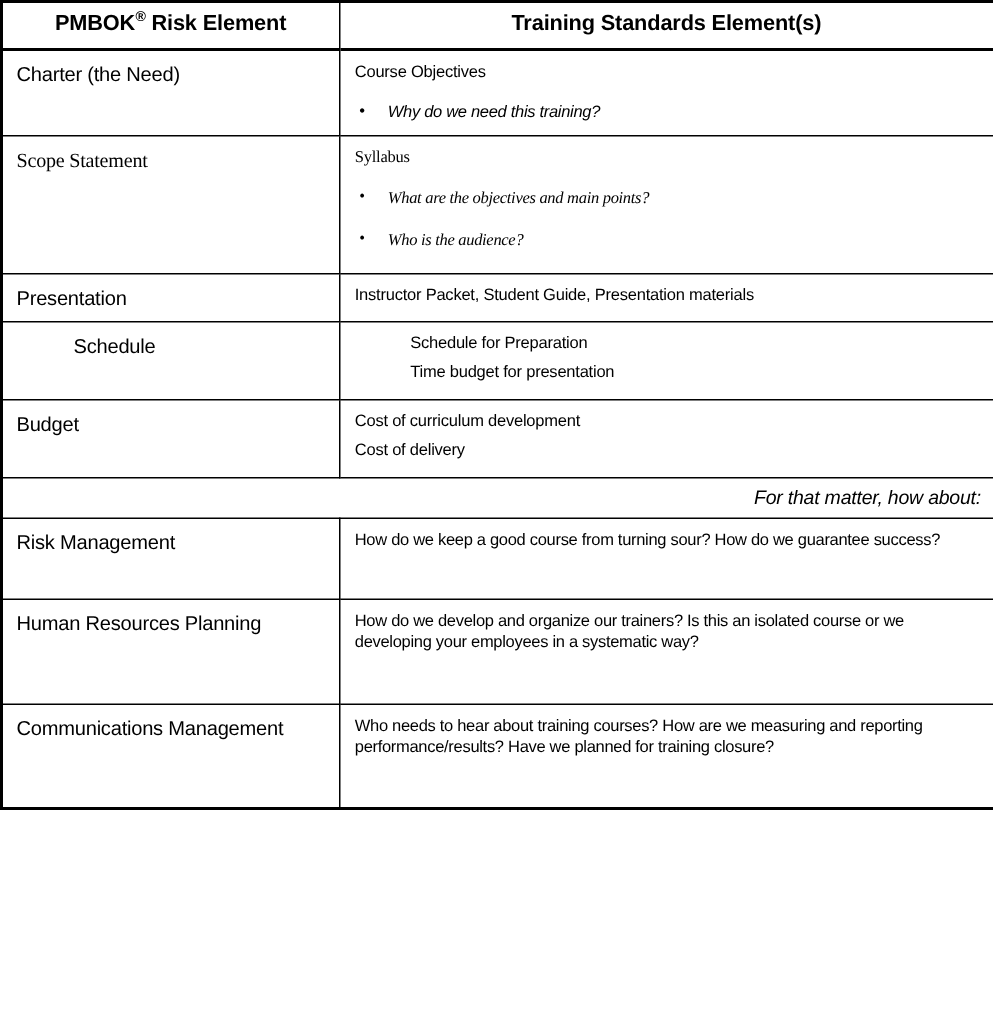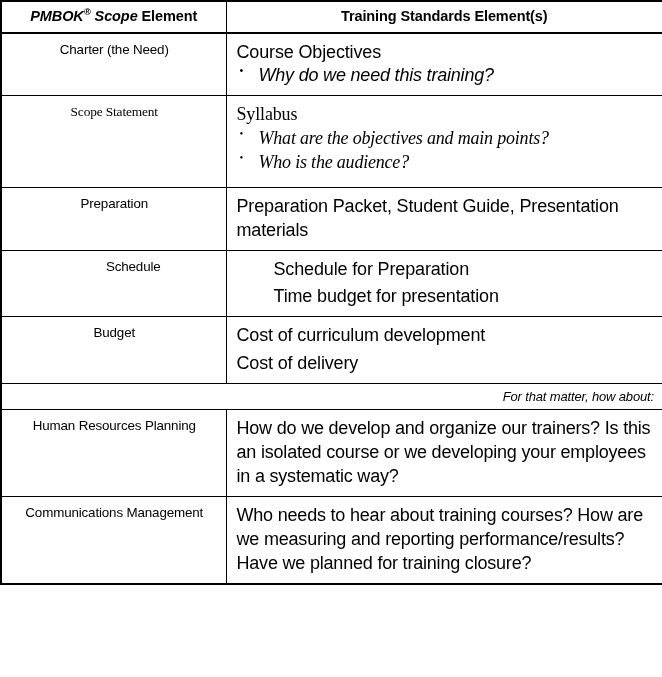--- a/index.html
+++ b/index.html
@@ -42,58 +42,58 @@
     border-bottom: 2px solid #000000;
     font-size: 14.5px;
     font-weight: bold;
     text-align: center;
     padding: 6px 8px 7px 8px;
     line-height: 1.15;
     letter-spacing: -0.1px;
   }
   .hdr-left { }
   .hdr-right { }
-  .it { font-style: italic; }
+  .it { }
   .reg-mark {
     font-size: 9.5px;
     vertical-align: super;
     line-height: 0;
     font-style: italic;
   }
 
   
   .cell-left {
     padding: 7px 8px 7px 9px;
     font-size: 13.4px;
     line-height: 1.32;
     letter-spacing: -0.15px;
-    text-align: center;
   }
   .cell-right {
     padding: 7px 10px 7px 10px;
-    font-size: 18px;
+    font-size: 11px;
     line-height: 1.32;
     letter-spacing: -0.15px;
   }
   .cell-right .lead {
     margin: 0 0 0 0;
     padding: 0;
   }
   .cell-right .line2 {
     margin-top: 4px;
   }
   .cell-right ul.bullets {
     list-style: none;
     margin: 0;
     padding: 0;
   }
   .cell-right ul.bullets li {
     font-style: italic;
     position: relative;
     padding-left: 22px;
+    margin-top: 13px;
     letter-spacing: -0.2px;
   }
   .cell-right ul.bullets li::before {
     content: "\2022";
     position: absolute;
     left: 3px;
     top: -1px;
     font-size: 11px;
     font-style: normal;
   }
@@ -131,21 +131,21 @@
 <div id="page">
 
   <table class="mapping-table">
     <colgroup>
       <col class="col-left">
       <col class="col-right">
     </colgroup>
 
     <thead>
       <tr>
-        <th class="hdr-left"><span class="it">PMBOK</span><span class="reg-mark">®</span> <span class="it">Scope</span> <span>Element</span></th>
+        <th class="hdr-left"><span class="it">PMBOK</span><span class="reg-mark">®</span> <span class="it">Risk</span> <span>Element</span></th>
         <th class="hdr-right">Training Standards Element(s)</th>
       </tr>
     </thead>
 
     <tbody>
 
       <tr class="r-charter">
         <td class="cell-left">Charter (the Need)</td>
         <td class="cell-right">
           <div class="lead">Course Objectives</div>
@@ -161,23 +161,23 @@
           <div class="lead">Syllabus</div>
           <ul class="bullets">
             <li>What are the objectives and main points?</li>
             <li>Who is the audience?</li>
           </ul>
         </td>
       </tr>
 
 
       <tr class="r-deliv">
-        <td class="cell-left">Preparation</td>
-        <td class="cell-right">
-          <div class="lead">Preparation Packet, Student Guide, Presentation materials</div>
+        <td class="cell-left">Presentation</td>
+        <td class="cell-right">
+          <div class="lead">Instructor Packet, Student Guide, Presentation materials</div>
         </td>
       </tr>
 
       <tr class="r-sched">
         <td class="cell-left">Schedule</td>
         <td class="cell-right">
           <div class="lead">Schedule for Preparation</div>
           <div class="lead line2">Time budget for presentation</div>
         </td>
       </tr>
@@ -187,20 +187,26 @@
         <td class="cell-right">
           <div class="lead">Cost of curriculum development</div>
           <div class="lead line2">Cost of delivery</div>
         </td>
       </tr>
 
       <tr class="fullwidth-row r-fullwidth">
         <td colspan="2">For that matter, how about:</td>
       </tr>
 
+      <tr class="r-risk">
+        <td class="cell-left">Risk Management</td>
+        <td class="cell-right">
+          <p class="para">How do we keep a good course from turning sour?  How do we guarantee success?</p>
+        </td>
+      </tr>
 
 
       <tr class="r-hr">
         <td class="cell-left">Human Resources Planning</td>
         <td class="cell-right">
           <p class="para">How do we develop and organize our trainers?  Is this an isolated course or we developing your employees in a systematic way?</p>
         </td>
       </tr>
 
       <tr class="r-comms">

